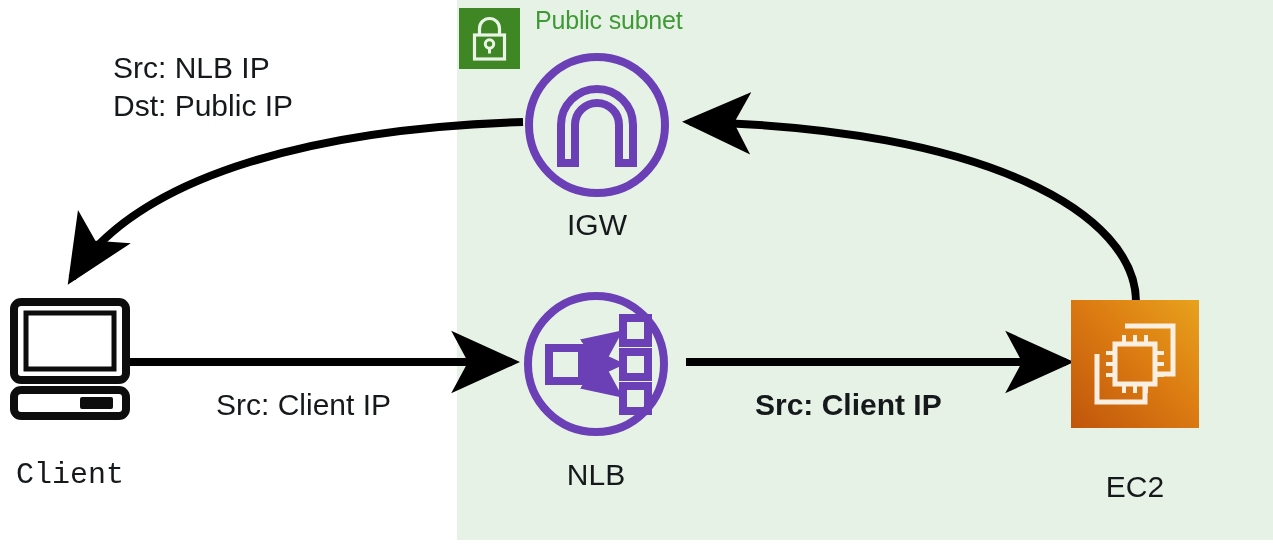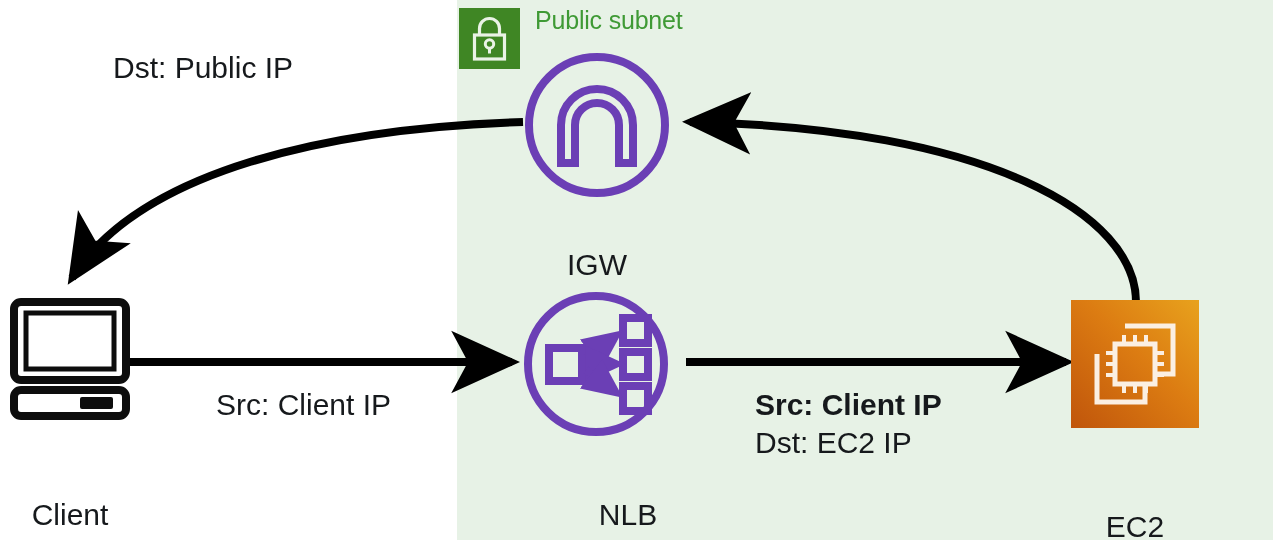--- a/index.html
+++ b/index.html
@@ -56,21 +56,20 @@
   
   .node {
     position: absolute;
   }
   .node-caption {
     position: absolute;
     text-align: center;
     font-size: 30px;
     color: #16191C;
     white-space: nowrap;
-    margin-top: 40px;
   }
   
   .annot {
     position: absolute;
     font-size: 30px;
     color: #16191C;
     line-height: 1.28;
     white-space: nowrap;
   }
   .annot .ln { display: block; }
@@ -111,21 +110,21 @@
   </svg>
 
   <div class="node" style="left:8px; top:296px;">
     <svg width="125" height="125" viewBox="0 0 125 125">
       <rect x="6" y="6" width="112" height="78" rx="7" ry="7" fill="#ffffff" stroke="#0D0D0D" stroke-width="8"></rect>
       <rect x="18" y="17" width="88" height="56" fill="#ffffff" stroke="#0D0D0D" stroke-width="5"></rect>
       <rect x="6" y="94" width="112" height="26" rx="7" ry="7" fill="#ffffff" stroke="#0D0D0D" stroke-width="8"></rect>
       <rect x="72" y="101" width="33" height="12" rx="2" ry="2" fill="#0D0D0D"></rect>
     </svg>
   </div>
-  <div class="node-caption" style="left:0px; top:458px; width:140px;">Client</div>
+  <div class="node-caption" style="left:0px; top:458px; width:140px;font-family:Liberation Mono, monospace;">Client</div>
 
   <div class="node" style="left:523px; top:51px;">
     <svg width="148" height="148" viewBox="0 0 148 148">
       <circle cx="74" cy="74" r="68" fill="none" stroke="#6B3FB5" stroke-width="8"></circle>
       <path d="M38,112 L38,74 A36,36 0 0 1 110,74 L110,112 L96,112 L96,74
                A22,22 0 0 0 52,74 L52,112 Z" fill="none" stroke="#6B3FB5" stroke-width="8" stroke-linejoin="miter"></path>
     </svg>
   </div>
   <div class="node-caption" style="left:527px; top:208px; width:140px;">IGW</div>
 
@@ -142,21 +141,21 @@
       <defs>
         <marker id="nlbh" markerWidth="5.2" markerHeight="5.2" refX="3.6" refY="2.6" orient="auto" markerUnits="strokeWidth">
           <path d="M0,0.3 L5,2.6 L0,4.9 Z" fill="#6B3FB5"></path>
         </marker>
       </defs>
       <line x1="64" y1="68" x2="92" y2="47" stroke="#6B3FB5" stroke-width="8" marker-end="url(#nlbh)"></line>
       <line x1="64" y1="74" x2="92" y2="74" stroke="#6B3FB5" stroke-width="8" marker-end="url(#nlbh)"></line>
       <line x1="64" y1="80" x2="92" y2="101" stroke="#6B3FB5" stroke-width="8" marker-end="url(#nlbh)"></line>
     </svg>
   </div>
-  <div class="node-caption" style="left:558px; top:458px; width:140px;">NLB</div>
+  <div class="node-caption" style="left:526px; top:458px; width:140px;">NLB</div>
 
   <div class="node" style="left:1071px; top:300px;">
     <svg width="128" height="128" viewBox="0 0 128 128">
       <defs>
         <linearGradient id="ec2grad" x1="0%" y1="100%" x2="100%" y2="0%">
           <stop offset="0%" stop-color="#C0550B"></stop>
           <stop offset="55%" stop-color="#DC7C12"></stop>
           <stop offset="100%" stop-color="#E8A21D"></stop>
         </linearGradient>
       </defs>
@@ -181,25 +180,25 @@
       <line x1="44" y1="75" x2="35" y2="75" stroke="#FBEFE2" stroke-width="4"></line>
 
       <line x1="84" y1="53" x2="93" y2="53" stroke="#FBEFE2" stroke-width="4"></line>
       <line x1="84" y1="64" x2="93" y2="64" stroke="#FBEFE2" stroke-width="4"></line>
       <line x1="84" y1="75" x2="93" y2="75" stroke="#FBEFE2" stroke-width="4"></line>
     </svg>
   </div>
   <div class="node-caption" style="left:1065px; top:470px; width:140px;">EC2</div>
 
   <div class="annot" style="left:113px; top:49px;">
+    <span class="ln">Src: NLB IP</span>
     <span class="ln">Dst: Public IP</span>
   </div>
 
   <div class="annot" style="left:216px; top:386px;">
     <span class="ln">Src: Client IP</span>
   </div>
 
   <div class="annot" style="left:755px; top:386px;">
     <span class="ln bold">Src: Client IP</span>
-    <span class="ln">Dst: EC2 IP</span>
   </div>
 
 </div>
 
 </body></html>

